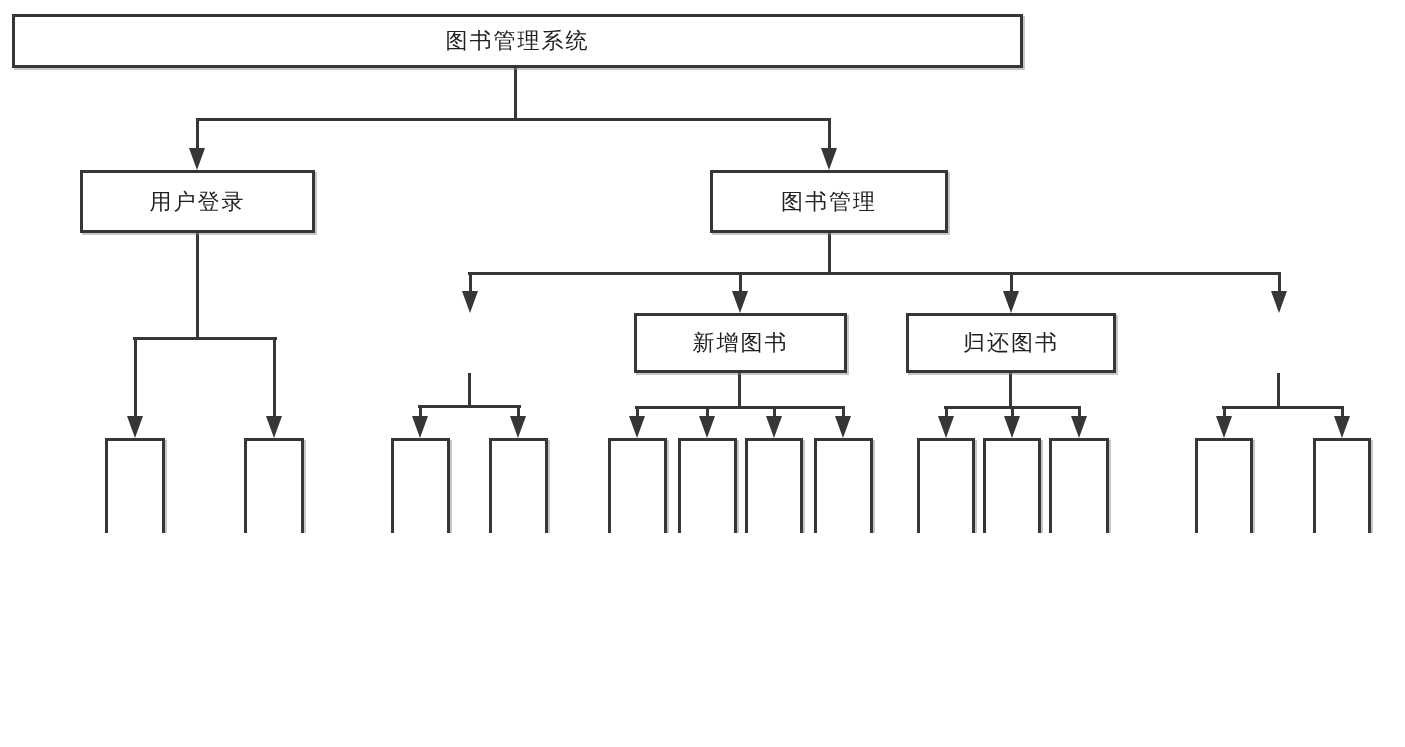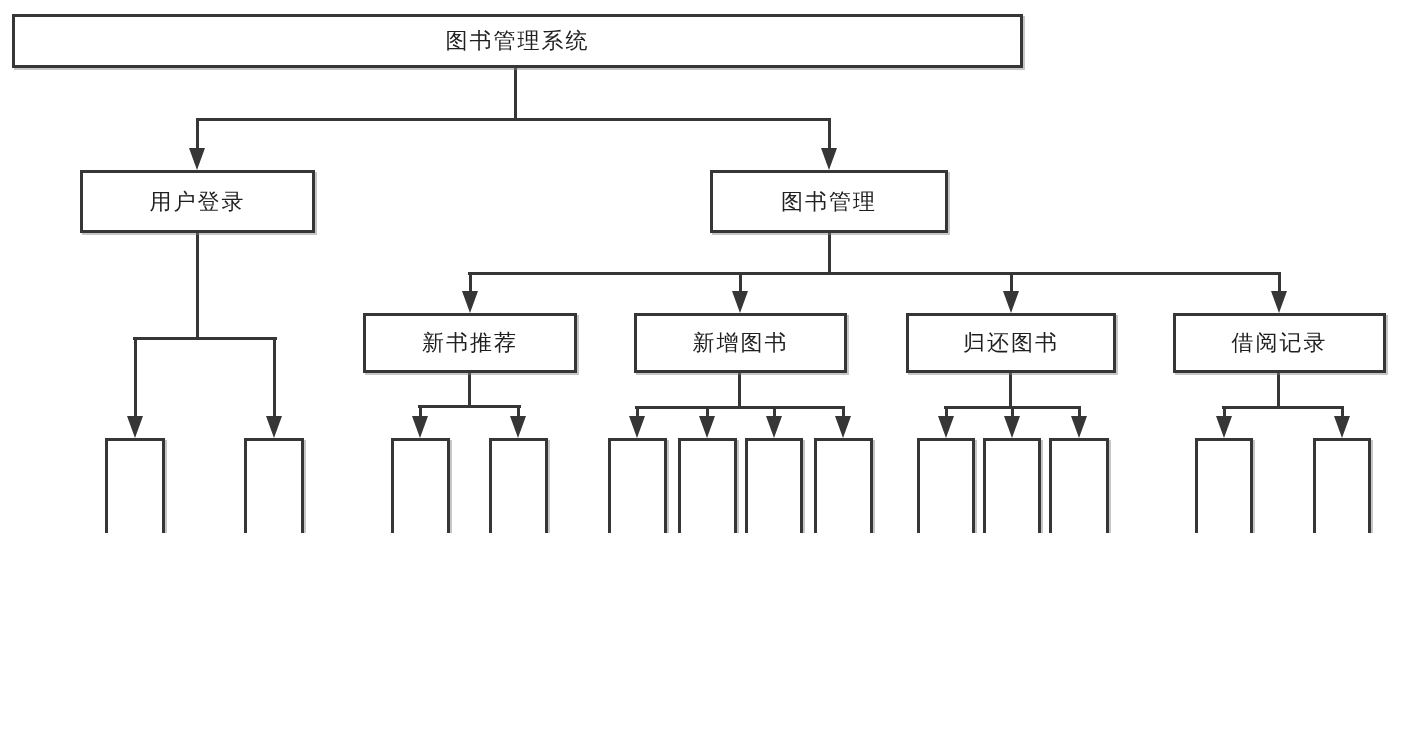--- a/index.html
+++ b/index.html
@@ -65,31 +65,25 @@
     <span>图书管理系统</span>
   </div>
 
   <div class="box h" style="left:80px;top:170px;width:235px;height:63px">
     <span>用户登录</span>
   </div>
   <div class="box h" style="left:710px;top:170px;width:238px;height:63px">
     <span>图书管理</span>
   </div>
 
-  <div class="box h" style="left:363px;top:313px;width:214px;height:60px">
-    <span>新书推荐</span>
-  </div>
   <div class="box h" style="left:634px;top:313px;width:213px;height:60px">
     <span>新增图书</span>
   </div>
   <div class="box h" style="left:906px;top:313px;width:210px;height:60px">
     <span>归还图书</span>
-  </div>
-  <div class="box h" style="left:1173px;top:313px;width:213px;height:60px">
-    <span>借阅记录</span>
   </div>
 
   <div class="box v" style="left:105px;top:438px;width:60px;height:298px">
     <span>用户登录</span>
   </div>
   <div class="box v" style="left:244px;top:438px;width:60px;height:298px">
     <span>注销登录</span>
   </div>
 
   <div class="box v" style="left:391px;top:438px;width:59px;height:298px">

